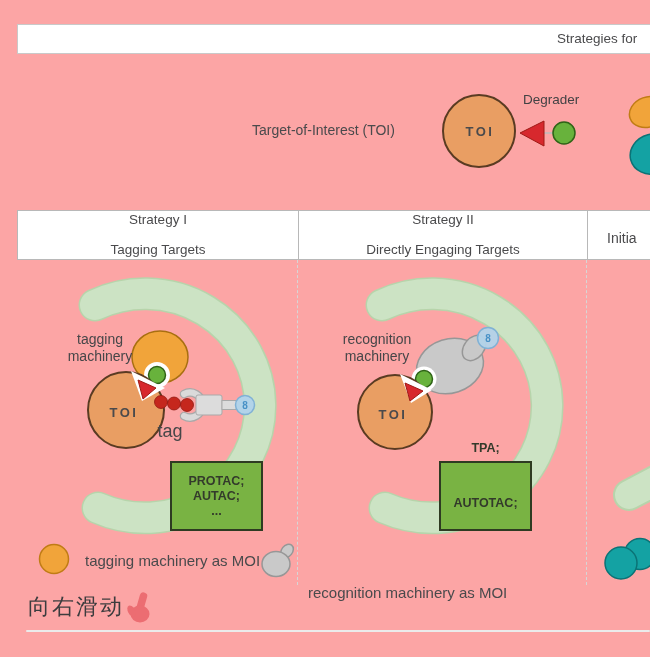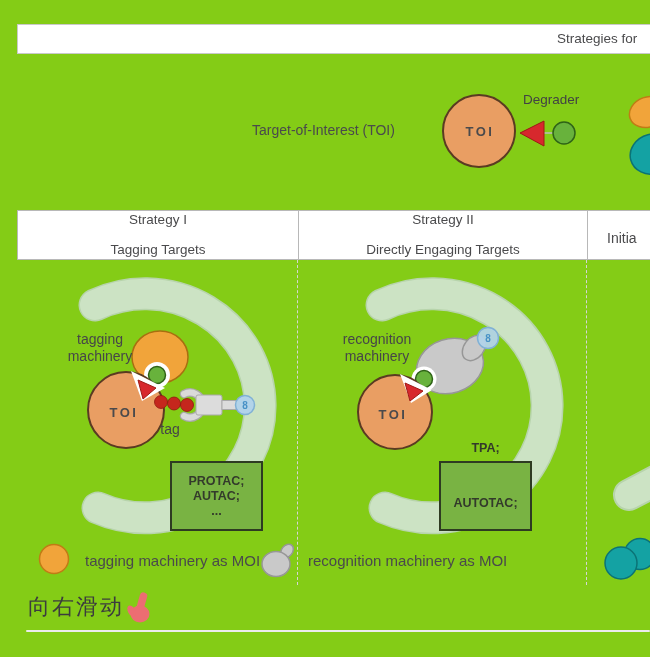--- a/index.html
+++ b/index.html
@@ -1,17 +1,17 @@
 <!DOCTYPE html>
 <html><head>
 <meta charset="utf-8">
 <style>
   html,body{margin:0;padding:0;background:#fff;}
   #canvas{
-    position:relative;width:650px;height:657px;background:#84cc16;
+    position:relative;width:650px;height:657px;background:#fca5a5;
     overflow:hidden;font-family:"Liberation Sans",sans-serif;color:#4a4a4c;
   }
   
   .topbar{
     position:absolute;left:17px;top:24px;width:820px;height:30px;
     border:1px solid #c9c9c9;background:#fff;box-sizing:border-box;
   }
   .topbar-title{
     position:absolute;left:539px;top:0;height:28px;line-height:28px;
     font-size:13.5px;color:#4a4a4c;white-space:nowrap;
@@ -29,21 +29,21 @@
     display:flex;flex-direction:column;align-items:center;justify-content:space-between;
     font-size:13.5px;line-height:18px;color:#4a4a4c;text-align:center;
   }
   .hdr-cell.c2{width:288px;}
   .hdr-cell.c3{width:240px;border-right:none;}
   .hdr3-partial{position:absolute;left:607px;top:230px;font-size:14px;color:#4a4a4c;white-space:nowrap;}
   
   .vdash{position:absolute;top:260px;height:325px;width:0;border-left:1px dashed #d6d6d6;}
   
   .mach-label{position:absolute;width:100px;text-align:center;font-size:14px;line-height:17px;color:#464648;}
-  .tag-label{position:absolute;left:150px;top:421px;width:40px;text-align:center;font-size:14px;color:#464648;}
+  .tag-label{position:absolute;left:150px;top:421px;width:40px;text-align:center;font-size:18px;color:#464648;}
   
   .gbox{
     position:absolute;width:93px;height:70px;background:#79b343;
     border:2.5px solid #2e3b22;box-sizing:border-box;
     display:flex;flex-direction:column;align-items:center;justify-content:center;
     font-size:12.5px;font-weight:bold;line-height:15px;color:#333a2b;z-index:3;
   }
   
   .legend-text{position:absolute;top:552px;font-size:15px;color:#4a4a4c;white-space:nowrap;}
   
@@ -197,18 +197,18 @@
     <span>recognition</span><br>
     <span>machinery</span>
   </div>
   <div class="gbox" style="left:439px;top:461px;gap:40px;">
     <span>TPA;</span>
     <span>AUTOTAC;</span>
     <span></span>
   </div>
 
   <div class="legend-text" style="left:85px;">tagging machinery as MOI</div>
-  <div class="legend-text" style="left:308px;">recognition machinery as MOI</div>
+  <div class="legend-text" style="left:308px;margin-top:32px;">recognition machinery as MOI</div>
 
   <div class="swipe-hint">向右滑动</div>
   <div class="footer-divider"></div>
 
 </div>
 
 </body></html>

